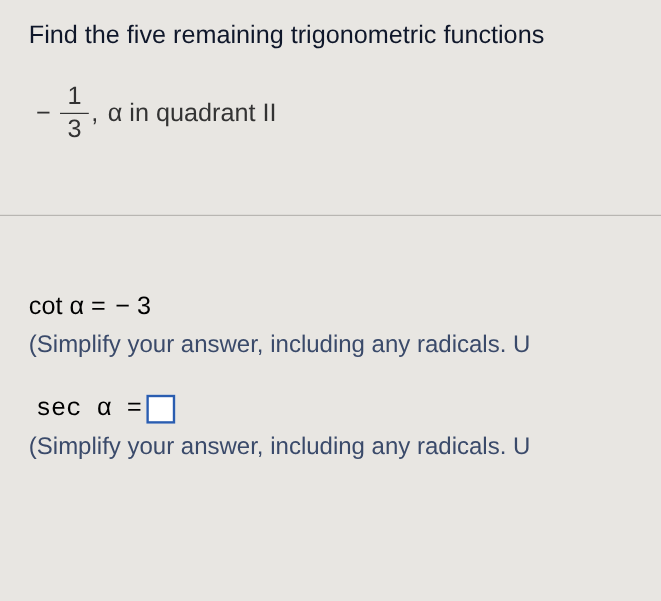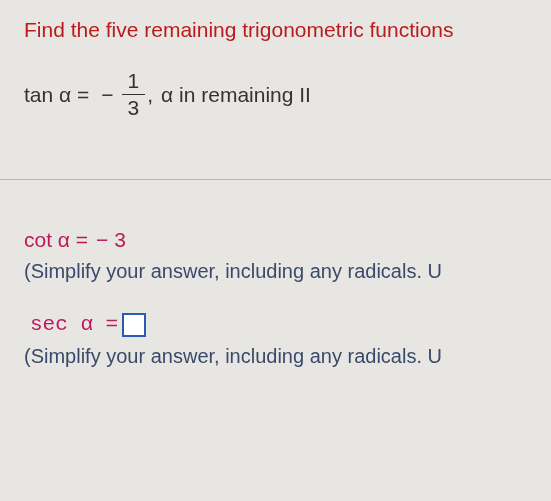--- a/index.html
+++ b/index.html
@@ -10,21 +10,21 @@
       font-family: Arial, Helvetica, sans-serif;
       color: #2a2a2a;
       overflow: hidden;
       position: relative;
     }
     .content {
       padding: 18px 0 0 24px;
     }
     .prompt {
       font-size: 21px;
-      color: #b91c1c;
+      color: #0f172a;
       margin-bottom: 28px;
       white-space: nowrap;
     }
     .given-row {
       display: flex;
       align-items: center;
       font-size: 21px;
       color: #333;
       margin-bottom: 60px;
     }
@@ -46,25 +46,26 @@
     .divider {
       border: none;
       border-top: 1.5px solid #b8b6b2;
       margin: 0;
     }
     .answer-block {
       padding: 48px 0 0 24px;
     }
     .ans-row {
       font-size: 21px;
-      color: #be185d;
+      color: #000000;
       margin-bottom: 8px;
       display: flex;
-      align-items: flex-start;
+      align-items: center;
       flex-wrap: wrap;
+      margin-top: 16px;
     }
     .hint {
       font-size: 20px;
       color: #3a4a6a;
       margin-bottom: 30px;
       white-space: nowrap;
     }
     .hint2 {
       font-size: 20px;
       color: #3a4a6a;
@@ -81,28 +82,27 @@
     }
     .sec-row { margin-left: 6px; font-family: Liberation Mono, monospace; }
   </style>
 </head>
 <body>
 
 <div class="content">
   <div class="prompt">Find the five remaining trigonometric functions</div>
 
   <div class="given-row">
-    <span class="tan-lhs">tan α =</span>
     <span class="minus">−</span>
     <span class="frac">
       <span class="num">1</span>
       <span class="den">3</span>
     </span>
     <span>,</span>
-    <span class="quad-note">α in remaining II</span>
+    <span class="quad-note">α in quadrant II</span>
   </div>
 </div>
 
 <hr class="divider">
 
 <div class="answer-block">
   <div class="ans-row">
     <span>cot α =</span>
     <span style="margin-left:8px;">− 3</span>
   </div>

